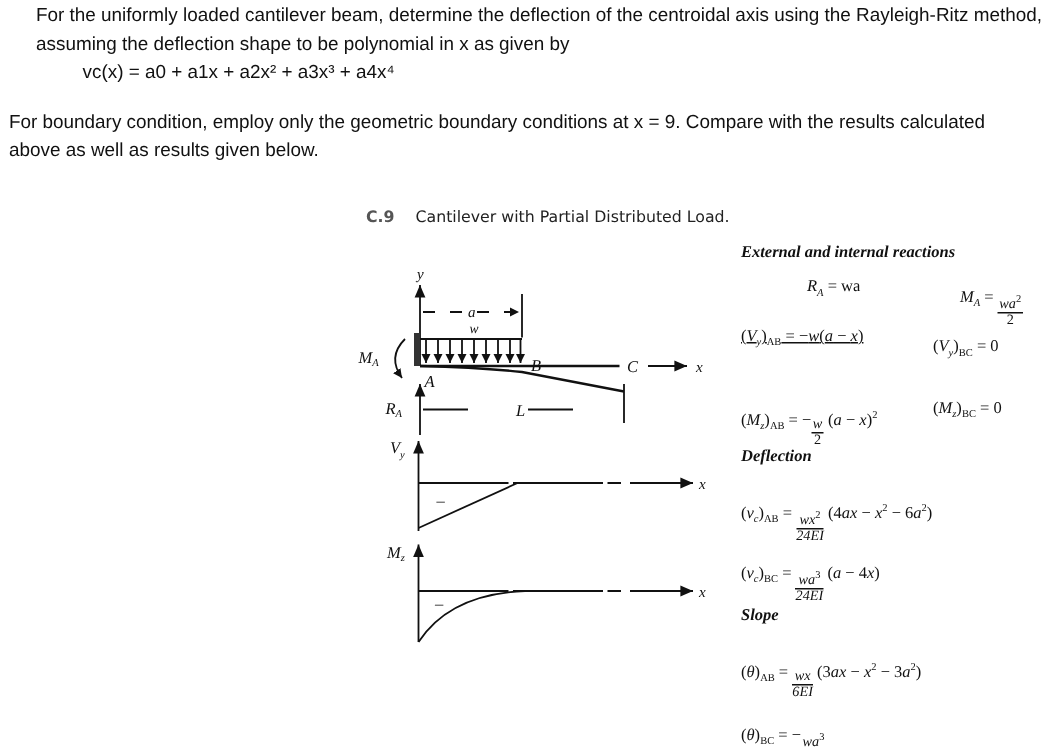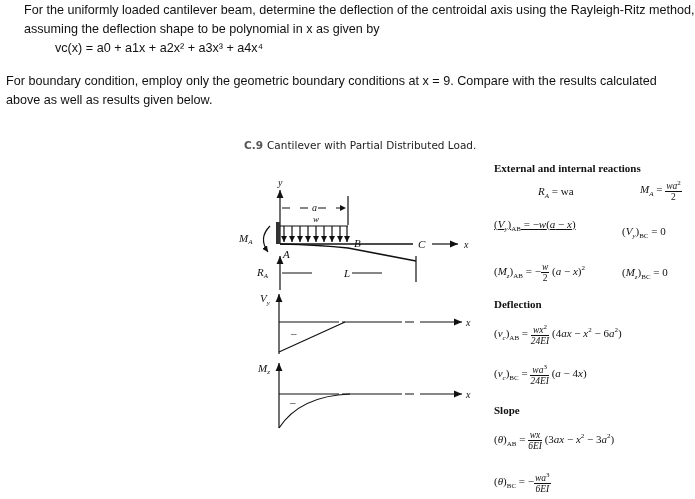--- a/index.html
+++ b/index.html
@@ -2,25 +2,25 @@
 <html><head>
 <meta charset="utf-8">
 <style>
   html, body { margin:0; padding:0; background:#ffffff; }
   body { width:695px; height:499px; position:relative; overflow:hidden; color:#111; }
   .prob { position:absolute; font-family:"Liberation Sans", sans-serif; font-size:12.6px; line-height:19px; color:#111; }
   #p1 { left:24px; top:1px; width:685px; }
   #eq { left:55px; top:39px; }
   #p2 { left:6px; top:72px; width:685px; }
   .cap { position:absolute; left:244px; top:139px; font-family:"DejaVu Sans", sans-serif; font-size:10.5px; color:#222; }
-  .cap b { margin-right:4px; color:#555; }
+  .cap b { margin-right:14px; color:#555; }
   svg.fig { position:absolute; left:0; top:0; }
   .rhs { position:absolute; font-family:"Liberation Serif", serif; font-size:11px; color:#111; white-space:nowrap; }
-  .rhs.h { font-weight:bold; font-size:11px; }
-  .frac { display:inline-block; vertical-align:middle; text-align:center; line-height:10px; font-size:9.5px; }
+  .rhs.h { font-weight:bold; font-style:italic; font-size:11px; }
+  .frac { display:inline-block; vertical-align:middle; text-align:center; line-height:10px; font-size:9.5px;margin-top:16px; }
   .frac .n { display:block; border-bottom:1px solid #111; padding:0 1px; }
   .frac .d { display:block; }
   sub, sup { font-size:7px; }
 </style>
 </head>
 <body>
 
 <div class="prob" id="p1">For the uniformly loaded cantilever beam, determine the deflection of the centroidal axis using the Rayleigh-Ritz method, assuming the deflection shape to be polynomial in x as given by</div>
 <div class="prob" id="eq">vc(x) = a0 + a1x + a2x² + a3x³ + a4x⁴</div>
 <div class="prob" id="p2">For boundary condition, employ only the geometric boundary conditions at x = 9. Compare with the results calculated above as well as results given below.</div>

